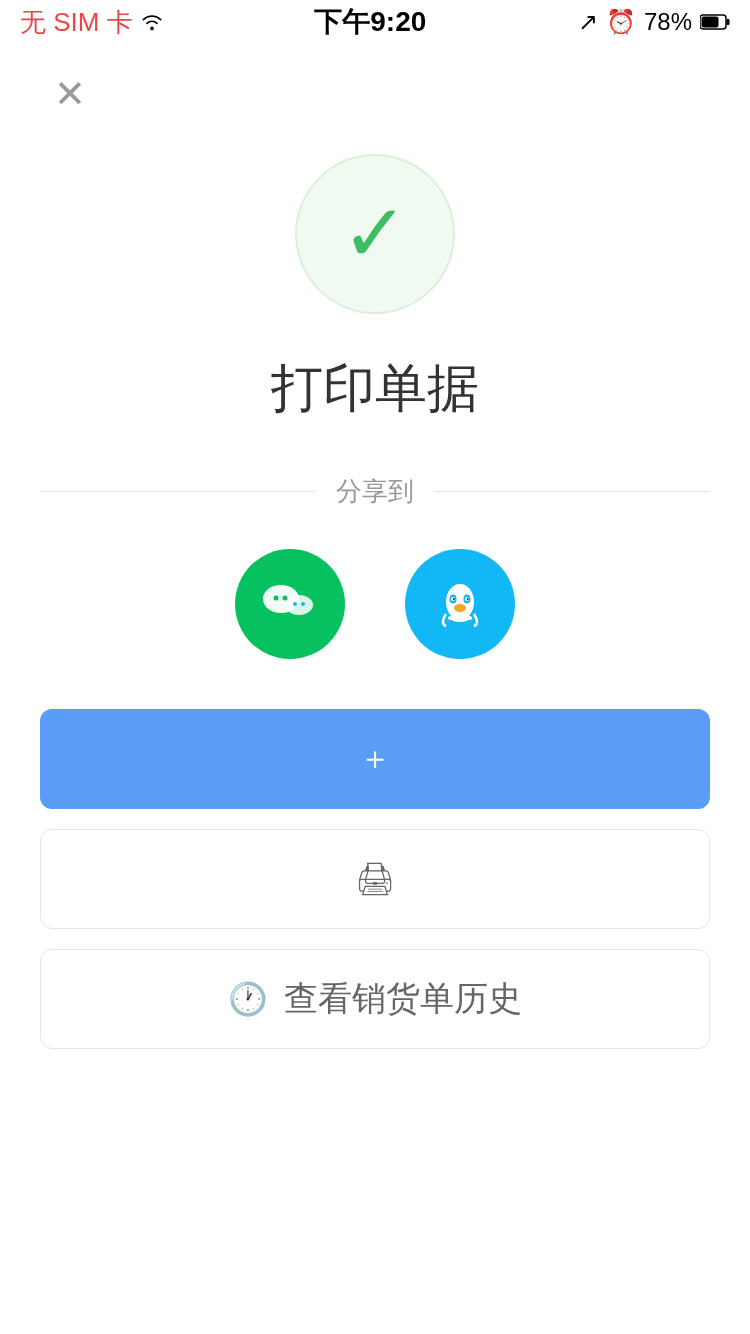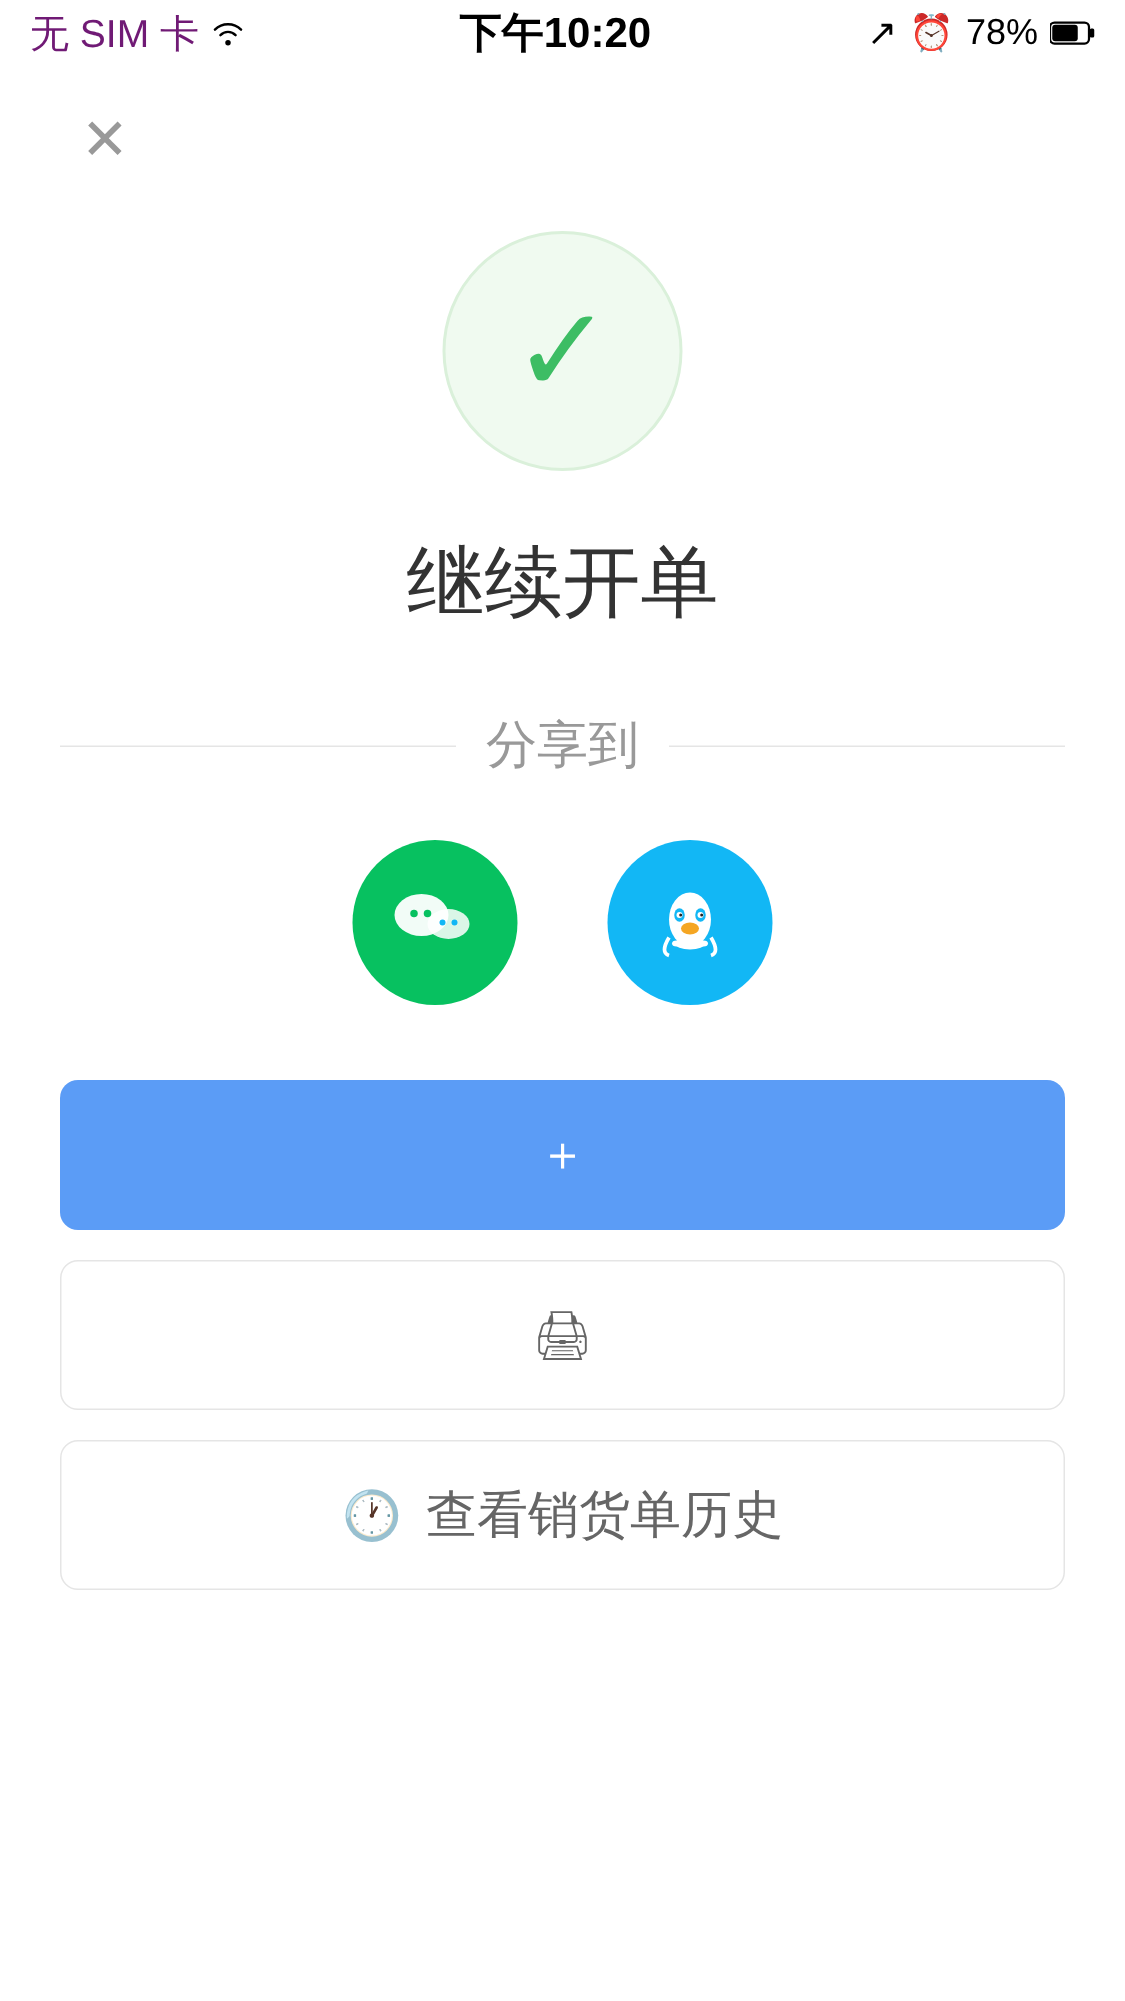--- a/index.html
+++ b/index.html
@@ -25,21 +25,21 @@
       padding: 0 20px;
       flex-shrink: 0;
     }
 
     .status-left {
       display: flex;
       align-items: center;
       gap: 8px;
       font-size: 26px;
       font-weight: 500;
-      color: #701a75;
+      color: #ef4444;
     }
 
     .status-wifi {
       display: inline-block;
       width: 22px;
       height: 18px;
     }
 
     .status-center {
       font-size: 28px;
@@ -122,21 +122,21 @@
       margin-bottom: 40px;
     }
 
     .divider-line {
       flex: 1;
       height: 1px;
       background: #e5e5e5;
     }
 
     .share-label {
-      font-size: 34px;
+      font-size: 26px;
       color: #999999;
       white-space: nowrap;
     }
 
     .share-icons {
       display: flex;
       justify-content: center;
       gap: 60px;
     }
 
@@ -211,21 +211,21 @@
 
 <div class="status-bar">
   <div class="status-left">
     <span>无 SIM 卡</span>
     <svg class="status-wifi" viewBox="0 0 24 18" fill="none" xmlns="http://www.w3.org/2000/svg">
       <path d="M12 14a2 2 0 1 1 0 4 2 2 0 0 1 0-4z" fill="#000"></path>
       <path d="M6.5 10.5a7.7 7.7 0 0 1 11 0" stroke="#000" stroke-width="1.8" fill="none" stroke-linecap="round"></path>
       <path d="M2.5 6.5a13.5 13.5 0 0 1 19 0" stroke="#000" stroke-width="1.8" fill="none" stroke-linecap="round"></path>
     </svg>
   </div>
-  <div class="status-center">下午10:20</div>
+  <div class="status-center">下午9:20</div>
   <div class="status-right">
     <span>↗</span>
     <span>⏰</span>
     <span>78%</span>
     <svg width="30" height="16" viewBox="0 0 30 16">
       <rect x="0" y="1" width="26" height="14" rx="3" ry="3" stroke="#000" stroke-width="1.5" fill="none"></rect>
       <rect x="26.5" y="5" width="3" height="6" rx="1" fill="#000"></rect>
       <rect x="1.5" y="2.5" width="17" height="11" rx="2" fill="#000"></rect>
     </svg>
   </div>
@@ -234,21 +234,21 @@
 <div class="content">
 
   <div class="close-btn">
     <span class="x-icon">✕</span>
   </div>
 
   <div class="success-circle">
     <span class="checkmark">✓</span>
   </div>
 
-  <div class="success-title">继续开单</div>
+  <div class="success-title">打印单据</div>
 
   <div class="share-section">
     <div class="share-divider">
       <div class="divider-line"></div>
       <span class="share-label">分享到</span>
       <div class="divider-line"></div>
     </div>
     <div class="share-icons">
 
       <div class="share-icon-btn wechat-btn">

